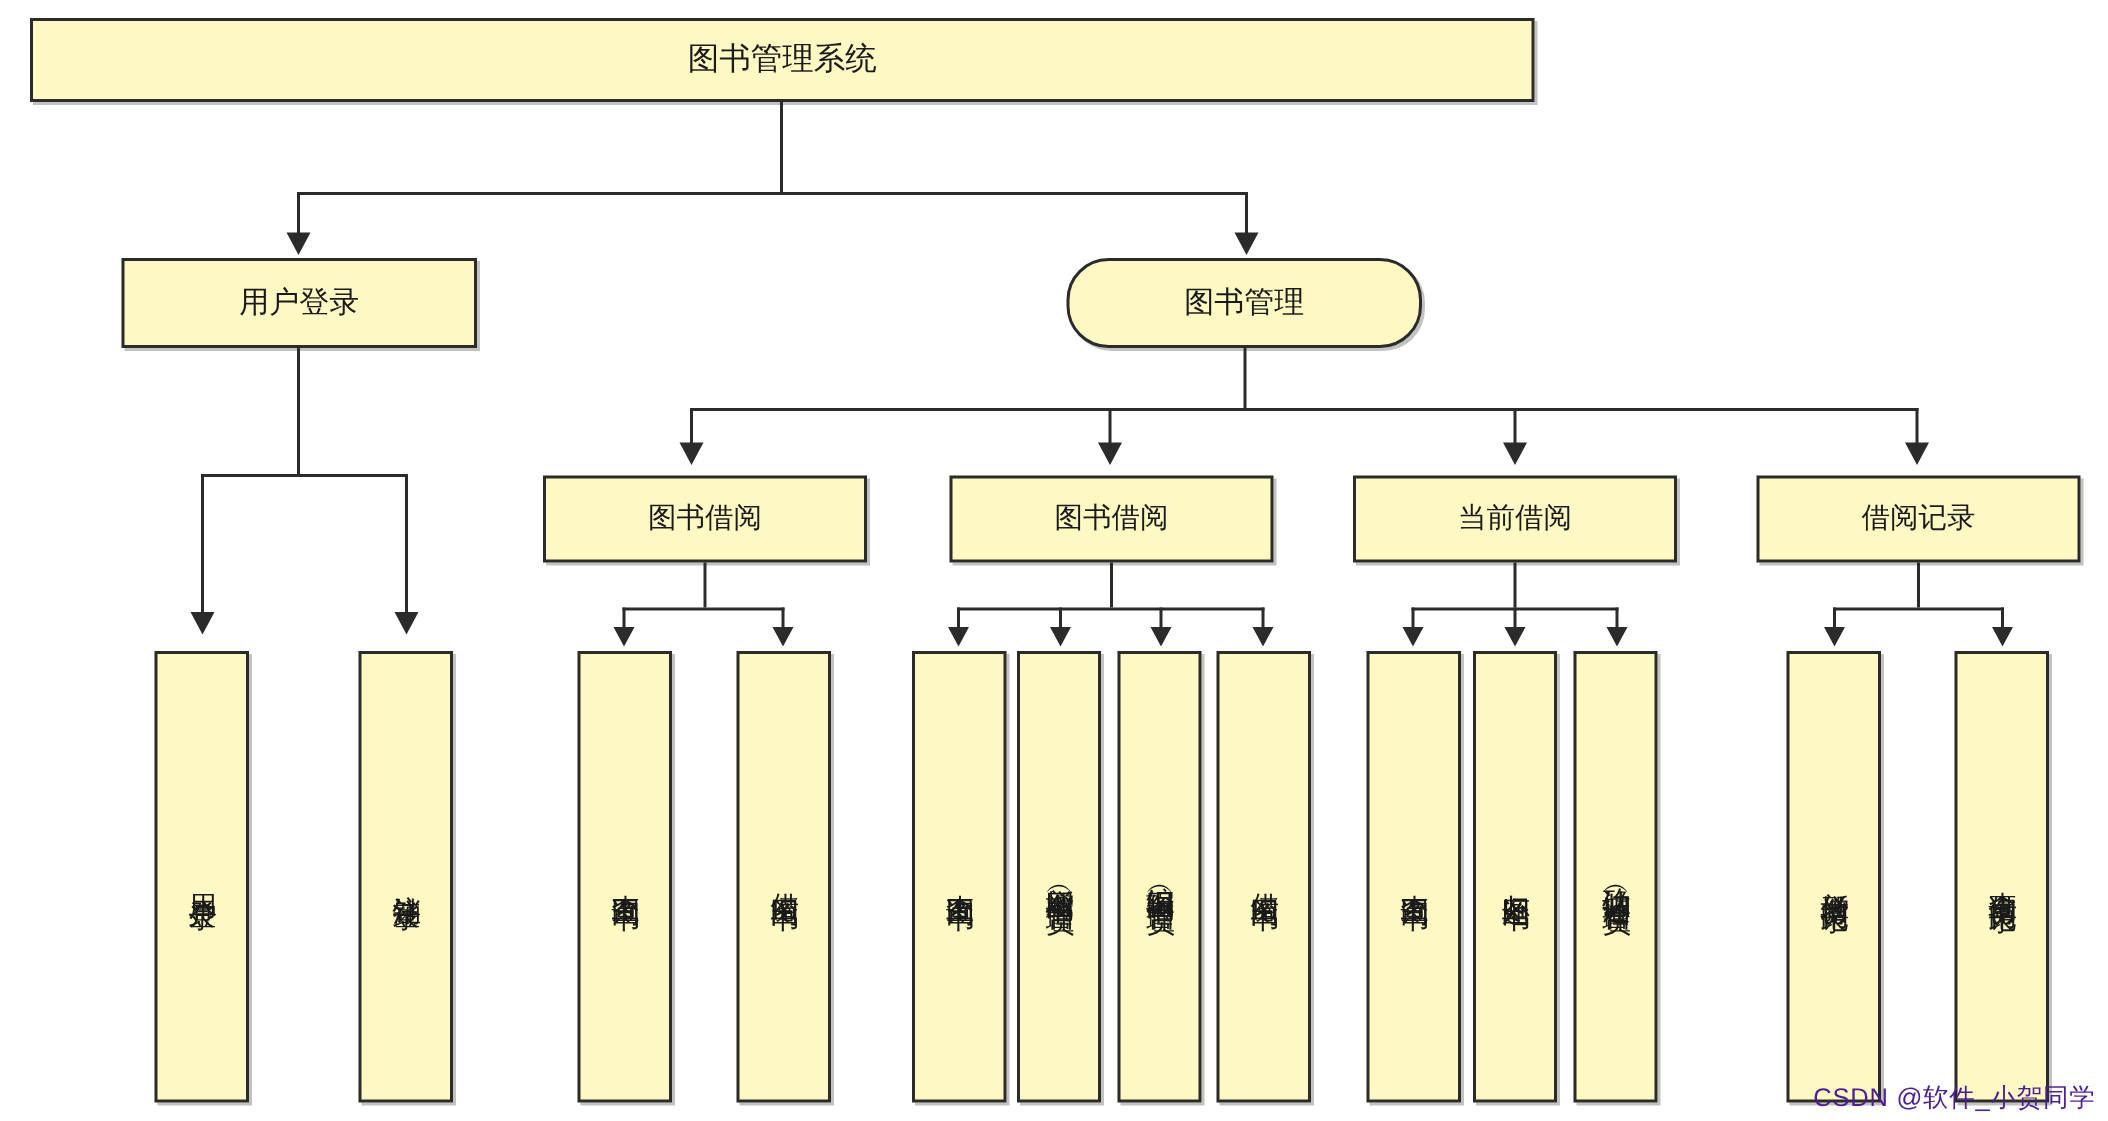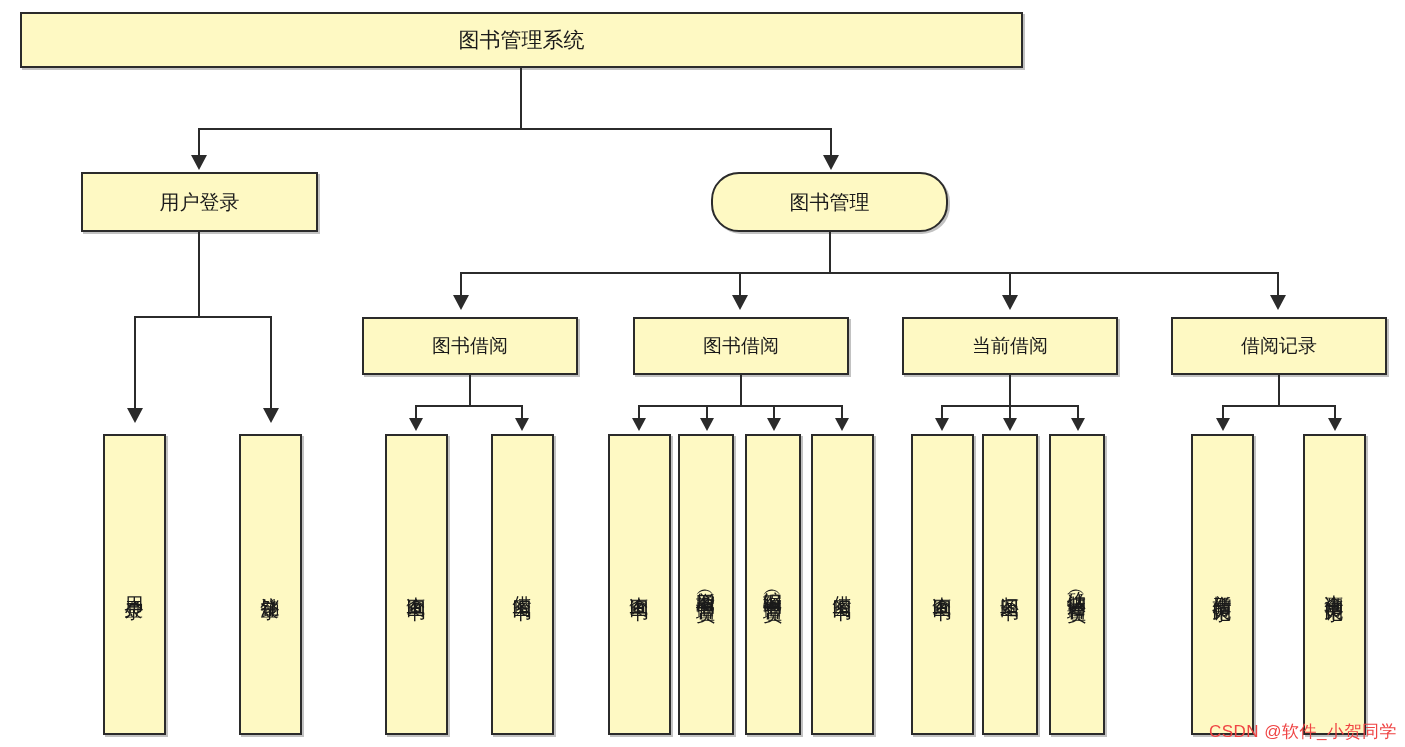--- a/index.html
+++ b/index.html
@@ -82,21 +82,21 @@
     border-right-width: 7px;
     border-top-width: 13px;
   }
 
   
   #watermark {
     position: absolute;
     right: 8px;
     bottom: 4px;
     font-size: 17px;
-    color: #ef4444;
+    color: #4c1d95;
     letter-spacing: 0.5px;
     white-space: nowrap;
     user-select: none;
   }
 </style>
 </head>
 <body>
 
 <div id="canvas">
 

